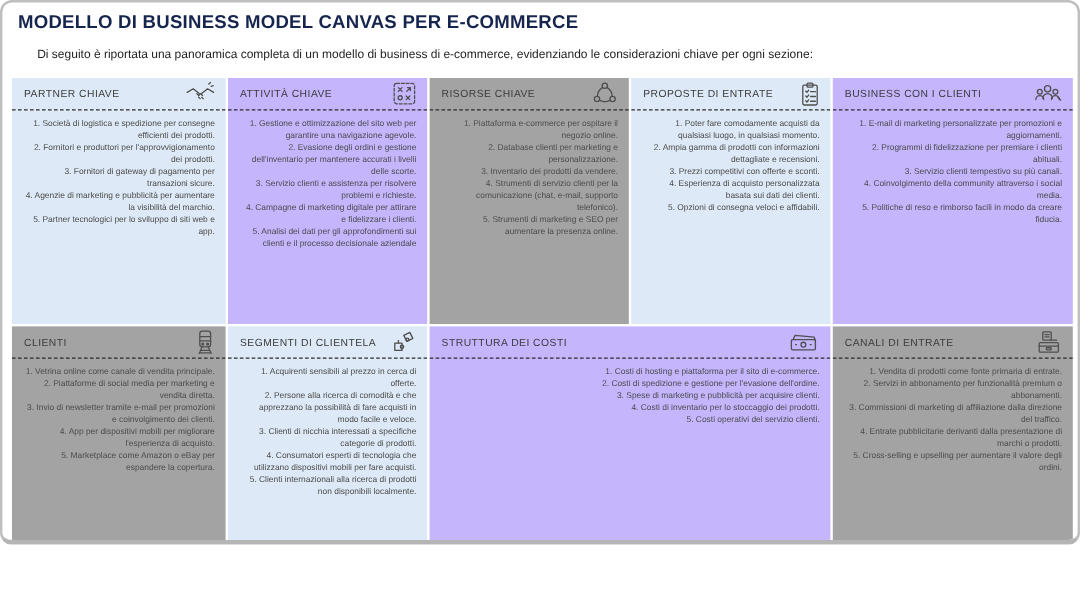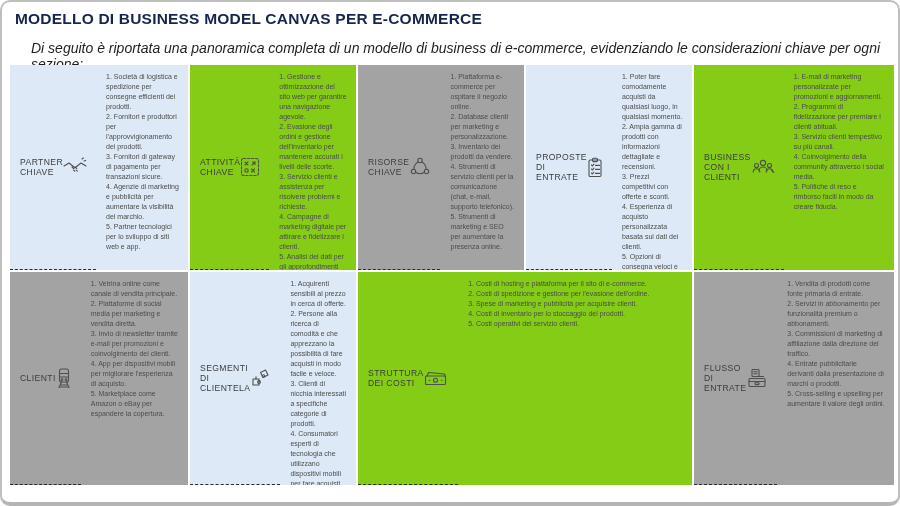--- a/index.html
+++ b/index.html
@@ -1,38 +1,38 @@
 <!DOCTYPE html>
 <html><head>
 <meta charset="utf-8">
 <style>
   * { margin:0; padding:0; box-sizing:border-box; }
   html,body { width:900px; height:506px; background:#fff; font-family:"Liberation Sans", sans-serif; }
   .page {
-    position:relative; width:900px; height:506px; background:#ffffff;
-    border:2px solid #bfbfbf; border-bottom:4px solid #b5b5b5; border-radius:10px; overflow:hidden;
+    position:relative; width:900px; height:454px; background:#ffffff;
+    border:2px solid #bfbfbf; border-bottom:4px solid #b5b5b5; border-radius:10px; overflow:hidden;text-align:right;
   }
   .page-title {
     position:absolute; left:13px; top:8px;
     font-size:15.5px; font-weight:bold; letter-spacing:.2px; color:#16254e;
   }
   .page-subtitle {
     position:absolute; left:29px; top:38px;
-    font-size:14px; color:#1f1f1f;font-style:italic;
+    font-size:10px; color:#1f1f1f;
   }
   .canvas {
     position:absolute; left:8px; top:63px; width:884px; height:420px;
     display:grid;
     grid-template-columns:178px 166px 166px 166px 1fr;
     grid-template-rows:205px 1fr;
     gap:2px;
   }
-  .cell { display:flex; flex-direction:row; overflow:hidden; }
+  .cell { display:flex; flex-direction:column; overflow:hidden; }
   .cell.c-blue  { background:#dde9f6; }
-  .cell.c-gray  { background:#84cc16; }
+  .cell.c-gray  { background:#c4b5fd; }
   .cell.c-green { background:#a3a3a3; }
   .cell-head {
     flex:0 0 27px; display:flex; align-items:center; justify-content:space-between;
     padding:0 9px 0 10px; border-bottom:1.5px dashed #2b2b2b;
   }
   .cell-head h2 {
     font-size:8.6px; font-weight:normal; letter-spacing:.4px; color:#3c3c3c;
   }
   .icon { flex:0 0 auto; display:flex; align-items:center; }
   .icon svg { stroke:#4f4f4f; fill:none; stroke-width:1.1; stroke-linecap:round; stroke-linejoin:round; }
@@ -226,21 +226,21 @@
         <li>1. Costi di hosting e piattaforma per il sito di e-commerce.</li>
         <li>2. Costi di spedizione e gestione per l'evasione dell'ordine.</li>
         <li>3. Spese di marketing e pubblicità per acquisire clienti.</li>
         <li>4. Costi di inventario per lo stoccaggio dei prodotti.</li>
         <li>5. Costi operativi del servizio clienti.</li>
       </ul>
     </section>
 
     <section class="cell c-green">
       <header class="cell-head">
-        <h2>FLUSSO DI ENTRATE</h2>
+        <h2>CANALI DI ENTRATE</h2>
         <span class="icon">
           <svg width="22" height="21" viewBox="0 0 22 21">
             <rect x="6" y="1.5" width="7" height="7" rx=".8"></rect>
             <path d="M7.8 3.8 h3.4 M7.8 5.8 h3.4"></path>
             <path d="M13 8.5 h4.5"></path>
             <rect x="3" y="10.5" width="16" height="8" rx="1"></rect>
             <path d="M3 13.5 h16"></path>
             <rect x="9" y="14.8" width="4" height="1.8" rx=".5"></rect>
           </svg>
         </span>

